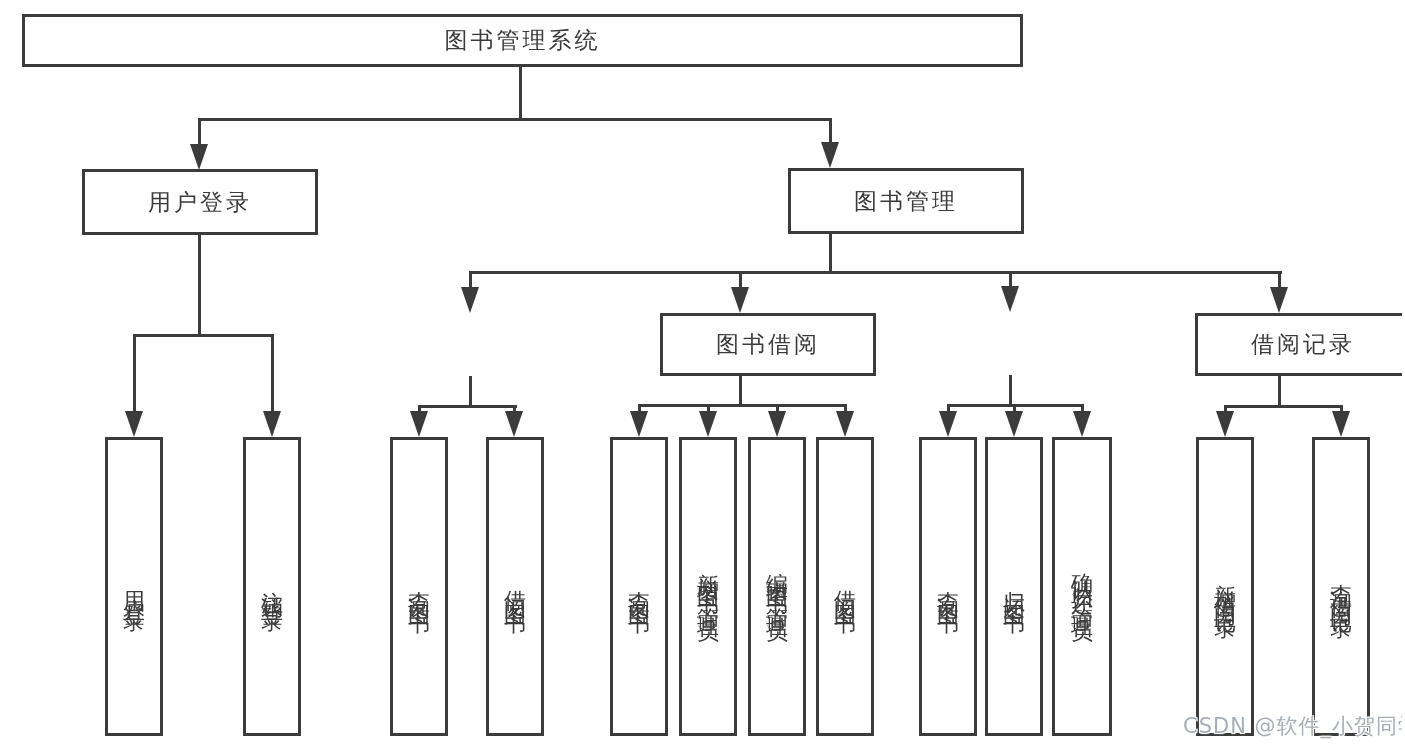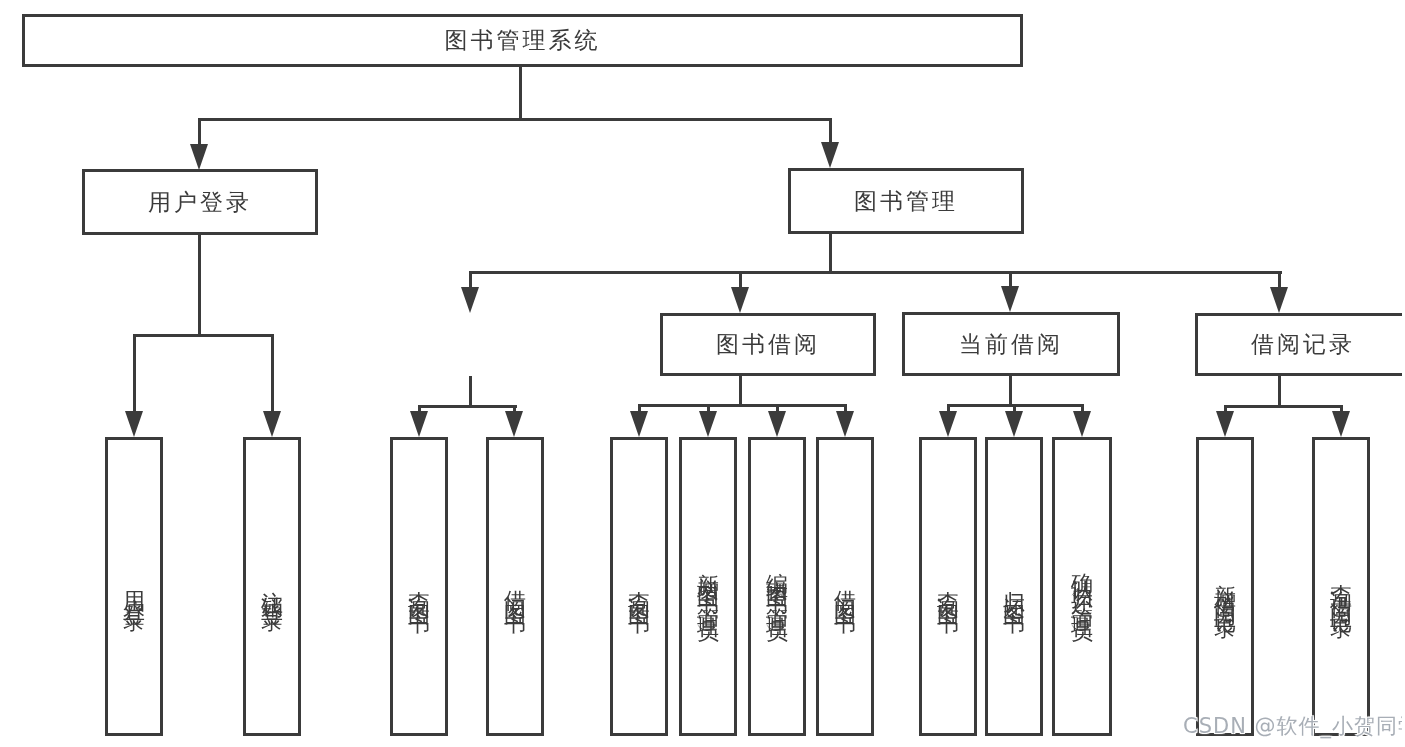--- a/index.html
+++ b/index.html
@@ -134,23 +134,20 @@
 
   <div class="box hbox" style="left:748px;top:168px;width:236px;height:66px;margin-left:40px;">
     <span>图书管理</span>
   </div>
 
 
   <div class="box hbox" style="left:660px;top:313px;width:216px;height:63px;">
     <span>图书借阅</span>
   </div>
 
-  <div class="box hbox" style="left:902px;top:312px;width:218px;height:64px;">
-    <span>当前借阅</span>
-  </div>
 
   <div class="box hbox" style="left:1195px;top:313px;width:216px;height:63px;font-family:Liberation Mono, monospace;">
     <span>借阅记录</span>
   </div>
 
   <div class="box leaf" style="left:105px;top:437px;width:58px;height:299px;">
     <span>用户登录</span>
   </div>
   <div class="box leaf" style="left:243px;top:437px;width:58px;height:299px;">
     <span>注销登录</span>

